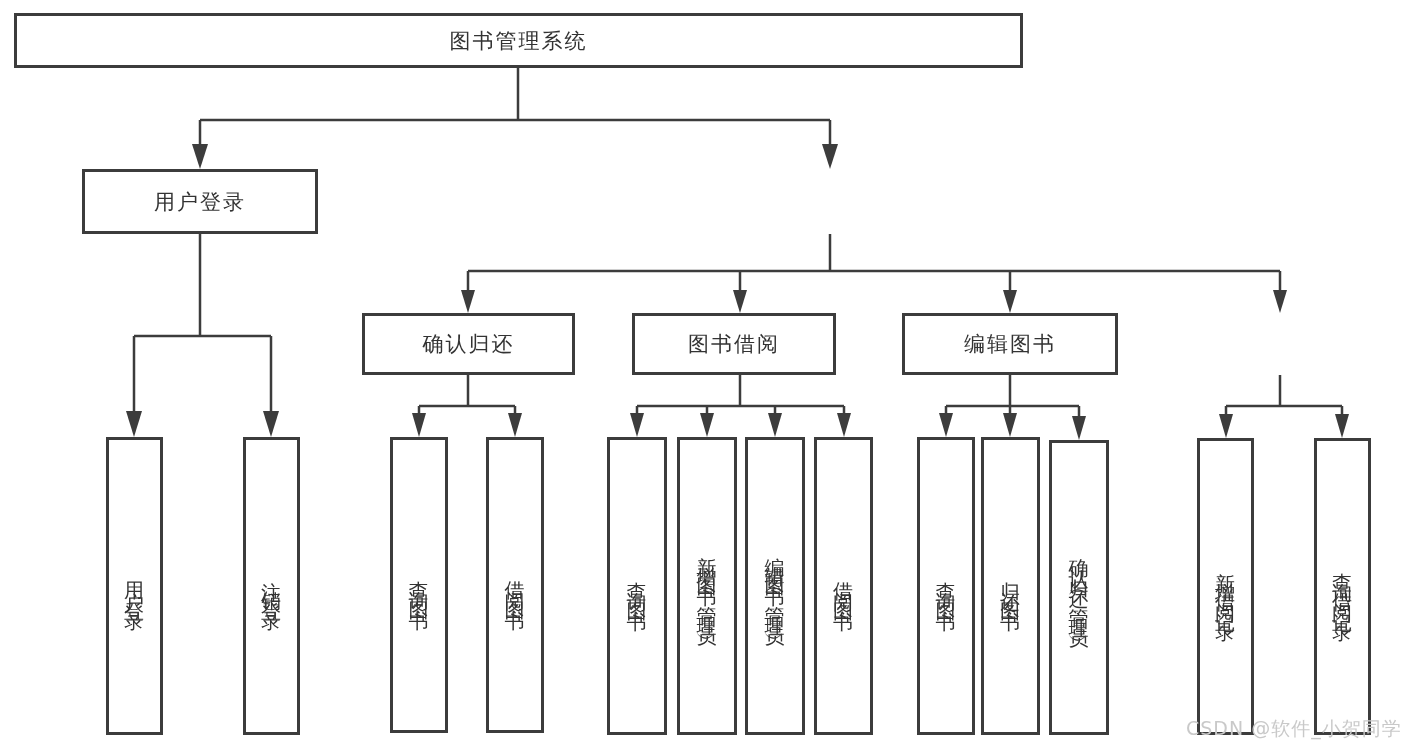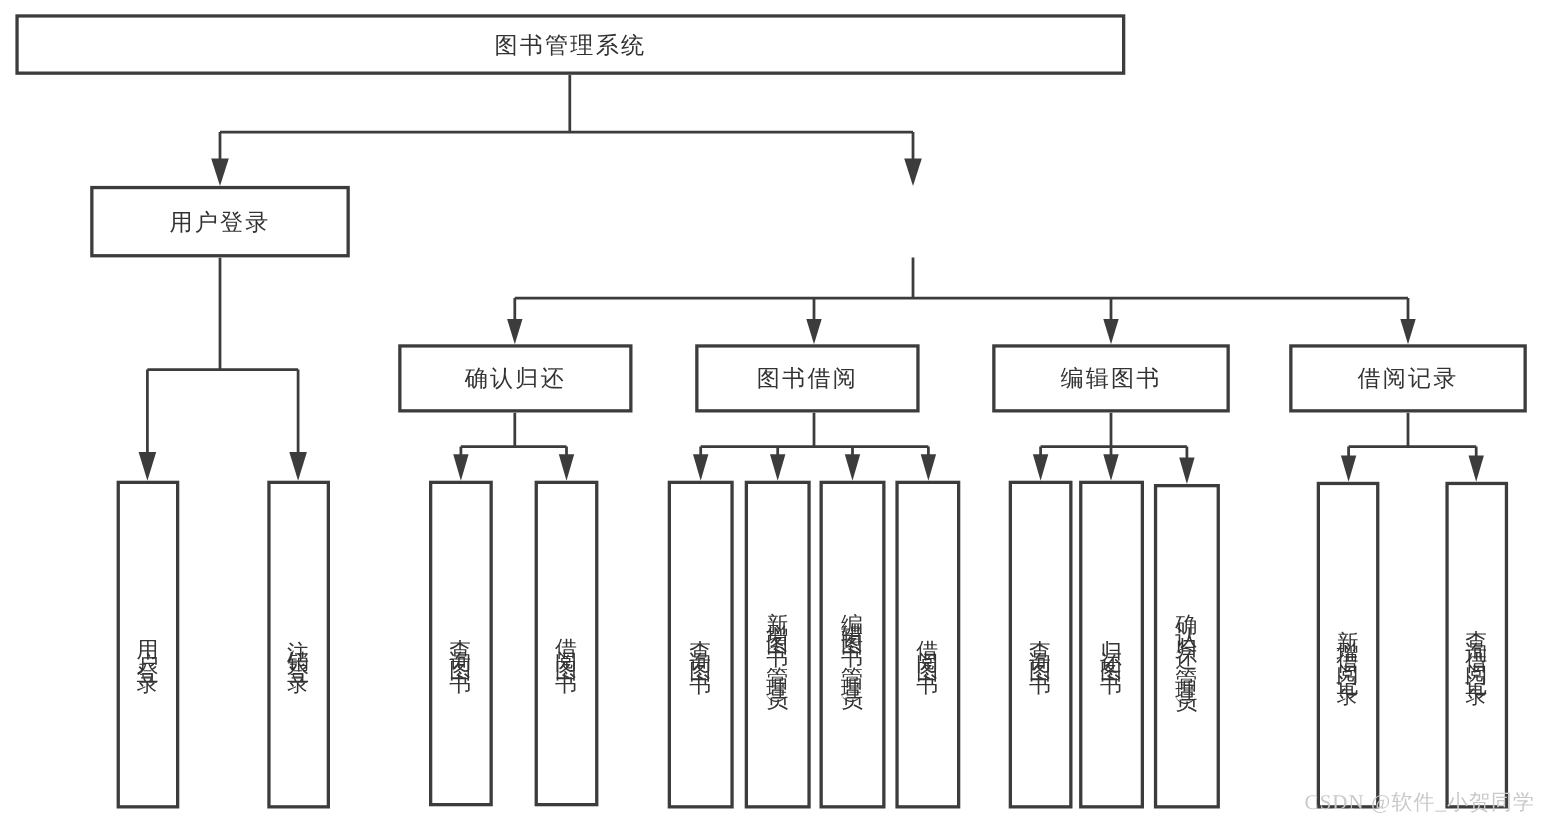--- a/index.html
+++ b/index.html
@@ -24,21 +24,21 @@
   .vbox{
     position:absolute;box-sizing:border-box;border:3px solid var(--line);
     background:var(--background);display:flex;align-items:center;justify-content:center;
   }
   .vtext{
     writing-mode:vertical-rl;text-orientation:mixed;
     font-size:20px;letter-spacing:10px;line-height:1;white-space:nowrap;
   }
   .watermark{
     position:absolute;left:1186px;top:716px;z-index:5;
-    font-size:19px;letter-spacing:1px;color:var(--watermark);white-space:nowrap;font-family:Liberation Serif, serif;
+    font-size:19px;letter-spacing:1px;color:var(--watermark);white-space:nowrap;
   }
 </style>
 </head>
 <body>
 
 <div class="canvas">
 
   <svg class="connectors" viewBox="0 0 1405 747" xmlns="http://www.w3.org/2000/svg">
     <g>
       <path d="M518,68 V120 M200,120 H830 M200,120 V146 M830,120 V146"></path>
@@ -92,23 +92,20 @@
 
   <div class="hbox" style="left:362px;top:313px;width:213px;height:62px">
     <span>确认归还</span>
   </div>
   <div class="hbox" style="left:632px;top:313px;width:204px;height:62px">
     <span>图书借阅</span>
   </div>
   <div class="hbox" style="left:902px;top:313px;width:216px;height:62px">
     <span>编辑图书</span>
   </div>
-  <div class="hbox" style="left:1172px;top:313px;width:216px;height:62px">
-    <span>借阅记录</span>
-  </div>
 
   <div class="vbox" style="left:106px;top:437px;width:57px;height:298px">
     <span class="vtext">用户登录</span>
   </div>
   <div class="vbox" style="left:243px;top:437px;width:57px;height:298px">
     <span class="vtext">注销登录</span>
   </div>
 
   <div class="vbox" style="left:390px;top:437px;width:58px;height:296px">
     <span class="vtext">查询图书</span>

